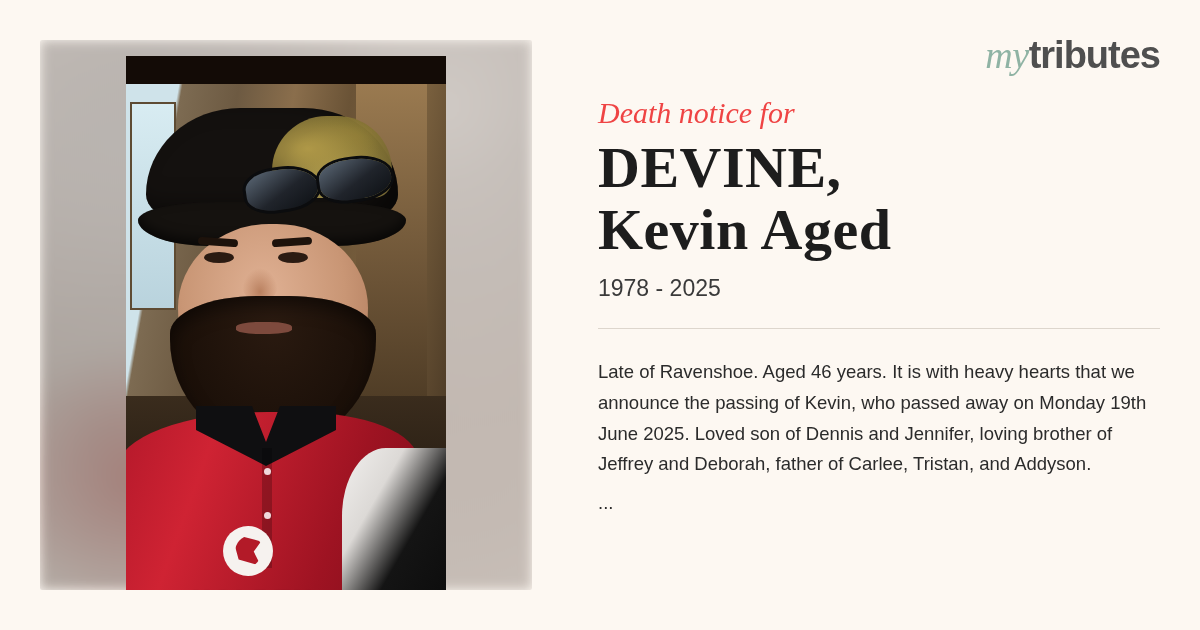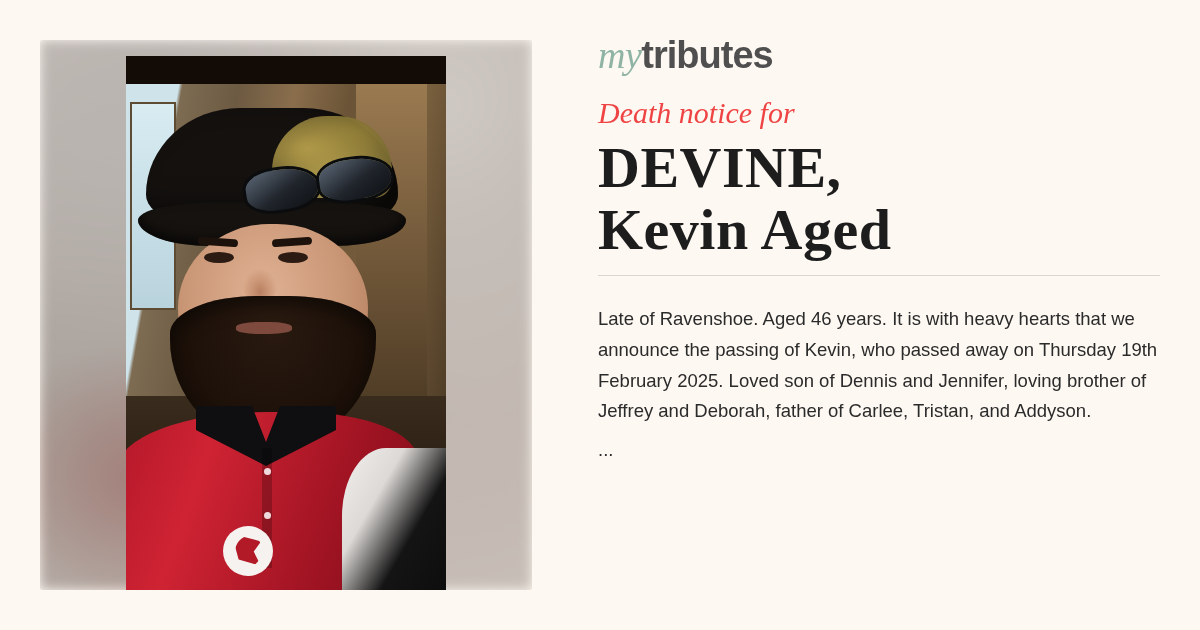--- a/index.html
+++ b/index.html
@@ -295,20 +295,21 @@
   }
 
   
   .content {
     position: absolute;
     left: 598px;
     top: 36px;
     width: 564px;
   }
   .brand {
+    text-align: right;
     font-size: 38px;
     line-height: 1;
     letter-spacing: -0.5px;
     padding-right: 2px;
     margin-bottom: 22px;
   }
   .brand .my {
     font-family: "Liberation Serif", serif;
     font-style: italic;
     color: #8fb3a4;
@@ -420,21 +421,22 @@
 
     <div class="brand">
       <span class="my">my</span><span class="tributes">tributes</span>
     </div>
 
     <div class="eyebrow">Death notice for</div>
 
     <h1 class="name">DEVINE,
 Kevin Aged</h1>
 
+    <div class="years">1978 - 2025</div>
 
     <div class="divider"></div>
 
-    <p class="notice">Late of Ravenshoe.  Aged 46 years.  It is with heavy hearts that we announce the passing of Kevin, who passed away on Thursday 19th February 2025. Loved son of Dennis and Jennifer, loving brother of Jeffrey and Deborah, father of Carlee, Tristan, and Addyson.</p>
+    <p class="notice">Late of Ravenshoe.  Aged 46 years.  It is with heavy hearts that we announce the passing of Kevin, who passed away on Monday 19th June 2025. Loved son of Dennis and Jennifer, loving brother of Jeffrey and Deborah, father of Carlee, Tristan, and Addyson.</p>
 
     <div class="ellipsis">...</div>
   </div>
 
 </div>
 
 </body></html>

